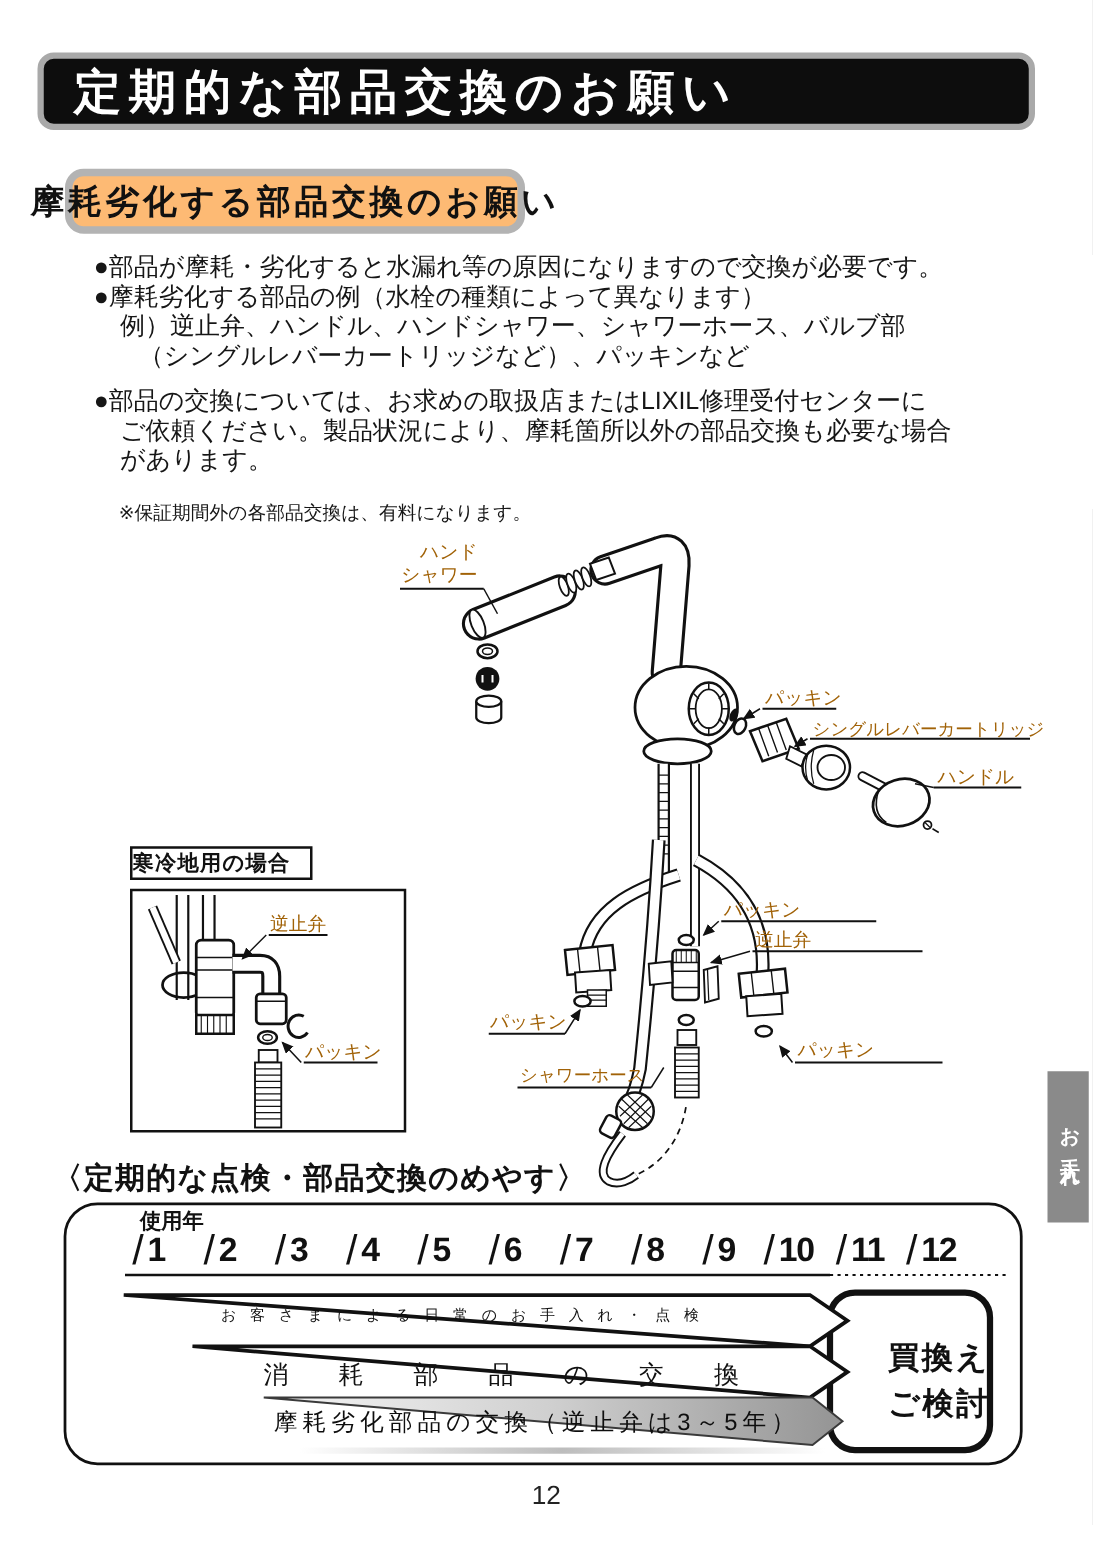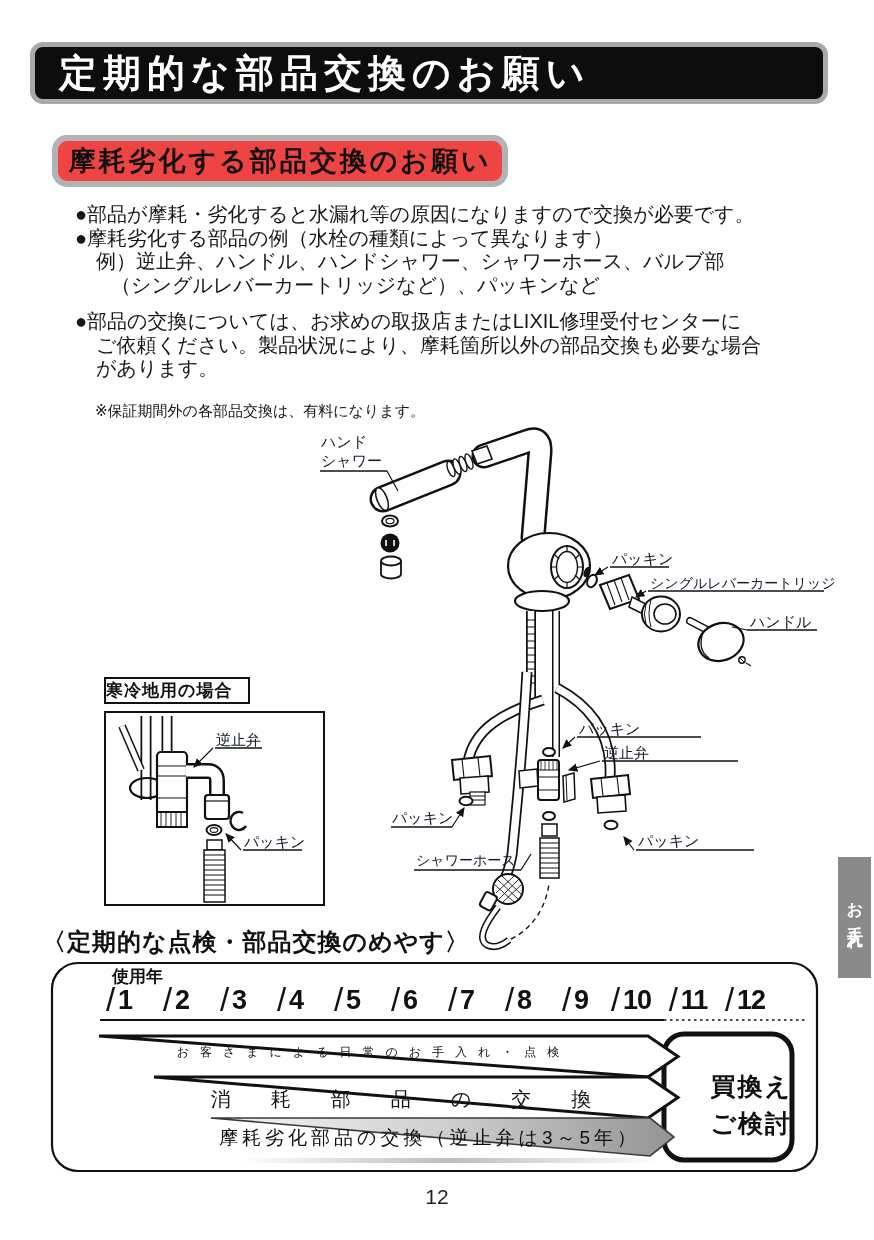--- a/index.html
+++ b/index.html
@@ -4,31 +4,31 @@
 <style>
   html,body{margin:0;padding:0;background:#e8e8e8;}
   .page{position:relative;width:874px;height:1240px;background:#ffffff;overflow:hidden;
         font-family:"Liberation Sans","DejaVu Sans",sans-serif;color:#111;}
   .abs{position:absolute;}
   
   .header{left:30px;top:42px;width:798px;height:62px;background:#0d0d0d;border:5px solid #a9a9a9;
           border-radius:13px;box-sizing:border-box;display:flex;align-items:center;padding-left:24px;}
   .header-title{color:#fff;font-size:38px;font-weight:bold;letter-spacing:6px;white-space:nowrap;text-align:center;}
   
-  .subheader{left:52px;top:135px;width:456px;height:52px;background:#ef4444;border:6px solid #b3b3b3;
+  .subheader{left:52px;top:135px;width:368px;height:52px;background:#fdba74;border:6px solid #b3b3b3;
              border-radius:15px;box-sizing:border-box;display:flex;align-items:center;justify-content:center;}
   .subheader-title{font-size:27px;font-weight:bold;letter-spacing:3px;white-space:nowrap;}
   
   .bodytext{left:75px;top:203px;font-size:20px;line-height:23.5px;white-space:nowrap;color:#161616;}
   .bodytext .ind1{margin-left:21px;}
   .bodytext .ind2{margin-left:36px;}
   .bodytext .gap{margin-top:13px;}
   .bodytext .small{font-size:15px;margin-left:20px;margin-top:18px;}
   
-  .dlabel{font-size:15px;line-height:19px;white-space:nowrap;color:#0f172a;}
+  .dlabel{font-size:15px;line-height:19px;white-space:nowrap;color:#a16207;text-align:right;}
   .dlabel.sm{font-size:14px;}
   .coldtitle{left:104px;top:677px;width:146px;height:27px;border:2.5px solid #111;box-sizing:border-box;
              display:flex;align-items:center;justify-content:flex-start;font-size:17px;font-weight:bold;letter-spacing:1px;}
   .coldbox{left:104px;top:711px;width:221px;height:195px;border:2px solid #111;box-sizing:border-box;}
   
   .chart-title{left:42px;top:926px;font-size:24px;font-weight:bold;letter-spacing:1px;white-space:nowrap;}
   .axis-label{left:112px;top:965px;font-size:17px;font-weight:bold;}
   .yr{top:984px;width:84px;display:flex;align-items:flex-end;justify-content:center;gap:3px;}
   .yr .sl{font-size:33px;line-height:32px;font-weight:normal;}
   .yr .num{font-size:27px;line-height:31px;font-weight:bold;letter-spacing:-1px;}

